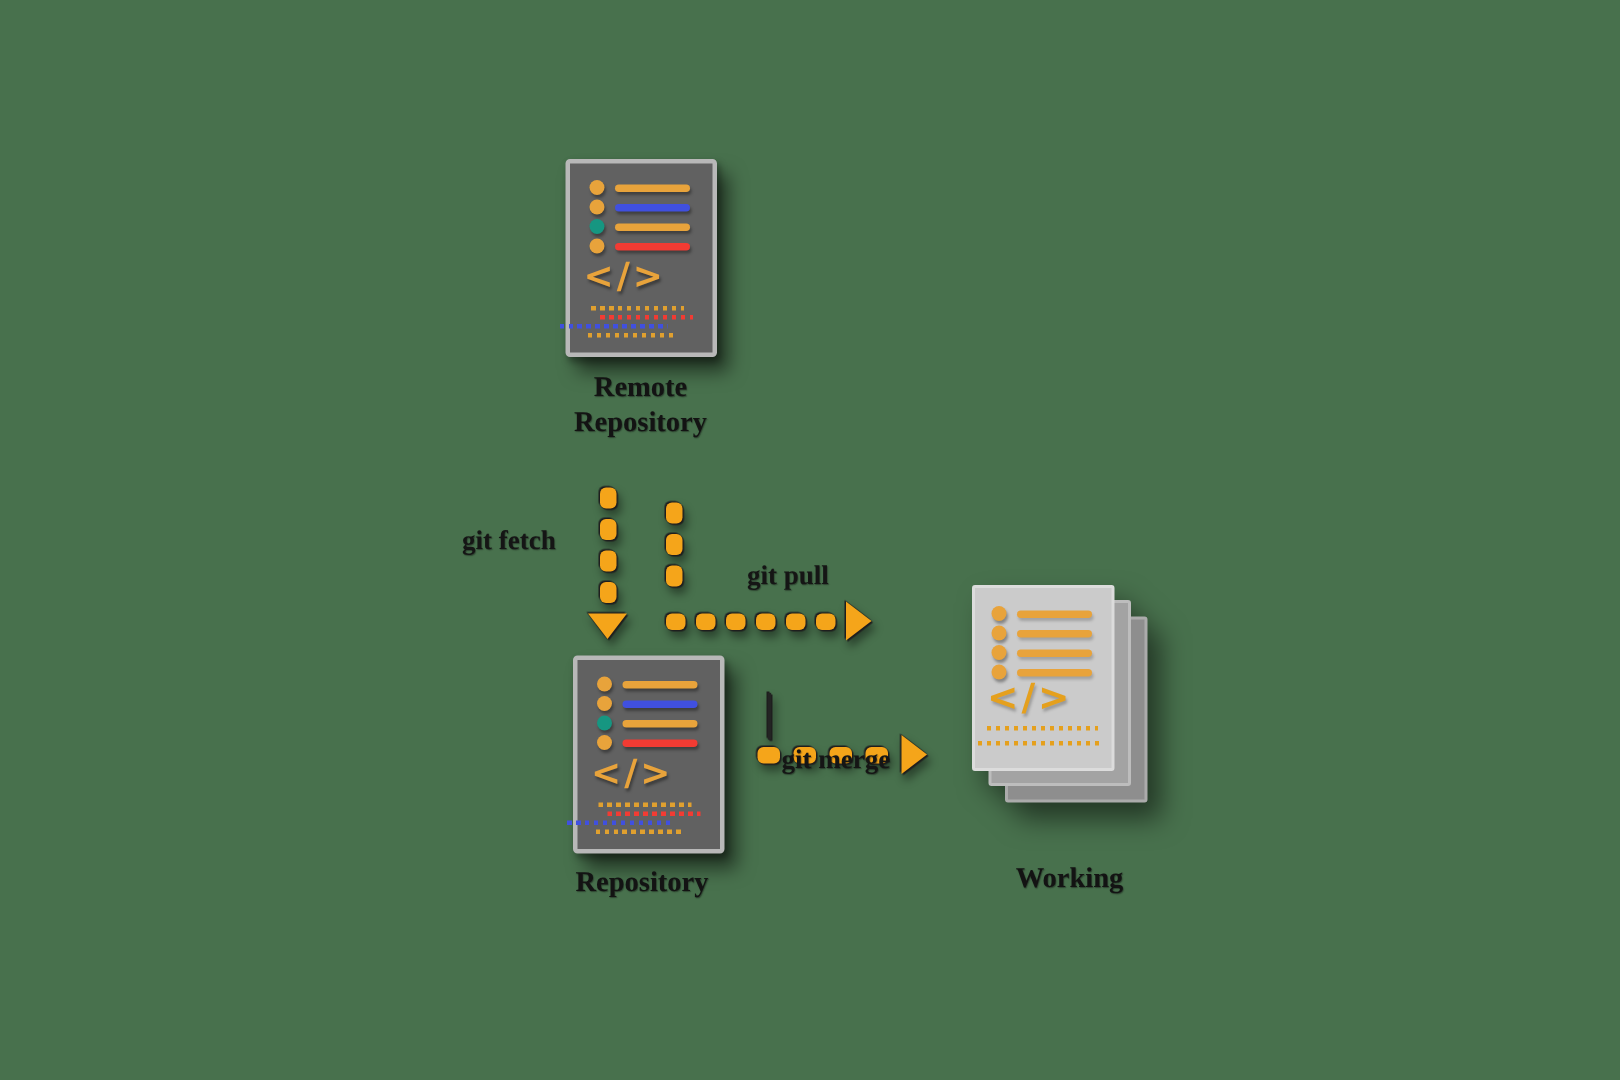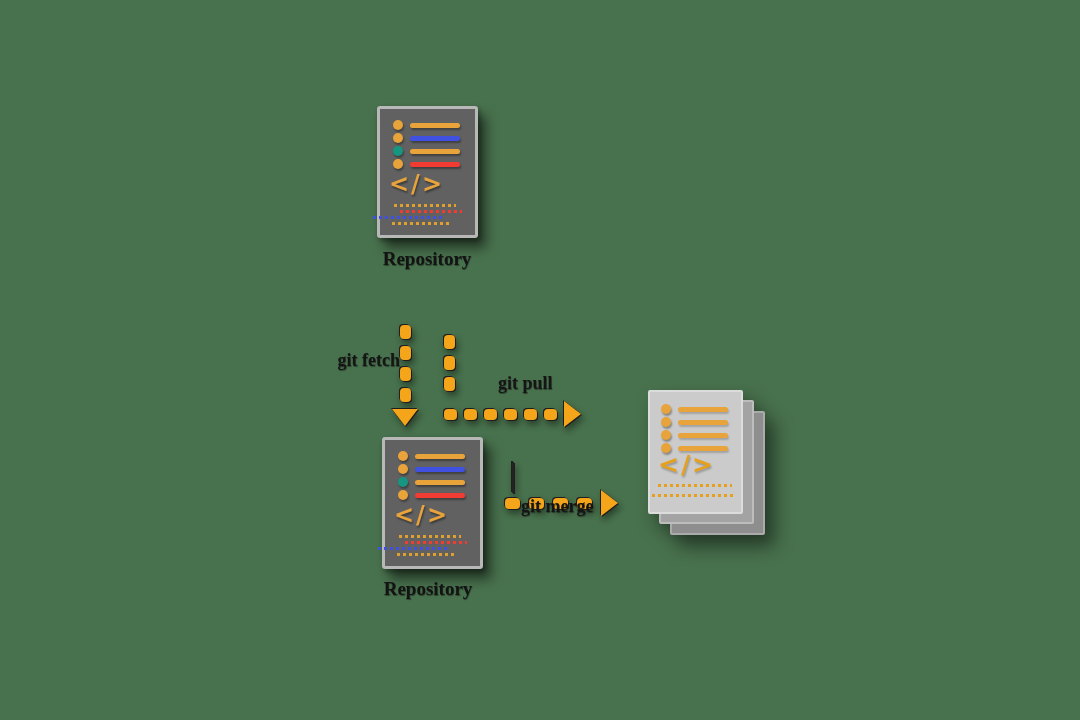--- a/index.html
+++ b/index.html
@@ -70,21 +70,21 @@
 
   
   .node-label{position:absolute;width:160px;text-align:center;font-weight:700;
               font-size:19px;line-height:23px;color:#131313;
               text-shadow:.5px .8px .8px rgba(10,10,10,.45);}
   #remote-label{left:347px;top:247px;}
   #local-label{left:348px;top:577px;}
   #working-label{left:633px;top:574px;}
   .arrow-label{position:absolute;font-weight:700;font-size:18px;color:#151515;
                text-shadow:.5px .8px .8px rgba(10,10,10,.45);}
-  #fetch-label{left:318px;top:350px;width:82px;text-align:right;}
+  #fetch-label{left:308px;top:350px;width:82px;}
   #pull-label{left:498px;top:373px;text-align:center;}
   #merge-label{left:521px;top:496px;}
 </style>
 </head>
 <body>
 
 <div class="canvas">
 
   <div class="repo-card" id="remote-card">
     <div class="row">
@@ -103,20 +103,21 @@
         <span class="dot amber"></span>
         <span class="bar red"></span>
       </div>
     <div class="code">&lt;/&gt;</div>
     <div class="dots o d1"></div>
     <div class="dots r d2"></div>
     <div class="dots b d3"></div>
     <div class="dots o d4"></div>
   </div>
   <div class="node-label" id="remote-label">
+    <div>Remote</div>
     <div>Repository</div>
   </div>
 
   <div class="sketch" id="fetch-arrow">
     <div class="dashv"></div>
     <div class="dashv"></div>
     <div class="dashv"></div>
     <div class="dashv"></div>
     <div class="head-down"></div>
   </div>
@@ -198,15 +199,16 @@
       <div class="row">
           <span class="dot amber"></span>
           <span class="bar amber"></span>
         </div>
       <div class="code">&lt;/&gt;</div>
       <div class="dots o w1"></div>
       <div class="dots o w2"></div>
     </div>
   </div>
   <div class="node-label" id="working-label">
+    <div>Working</div>
   </div>
 
 </div>
 
 </body></html>

